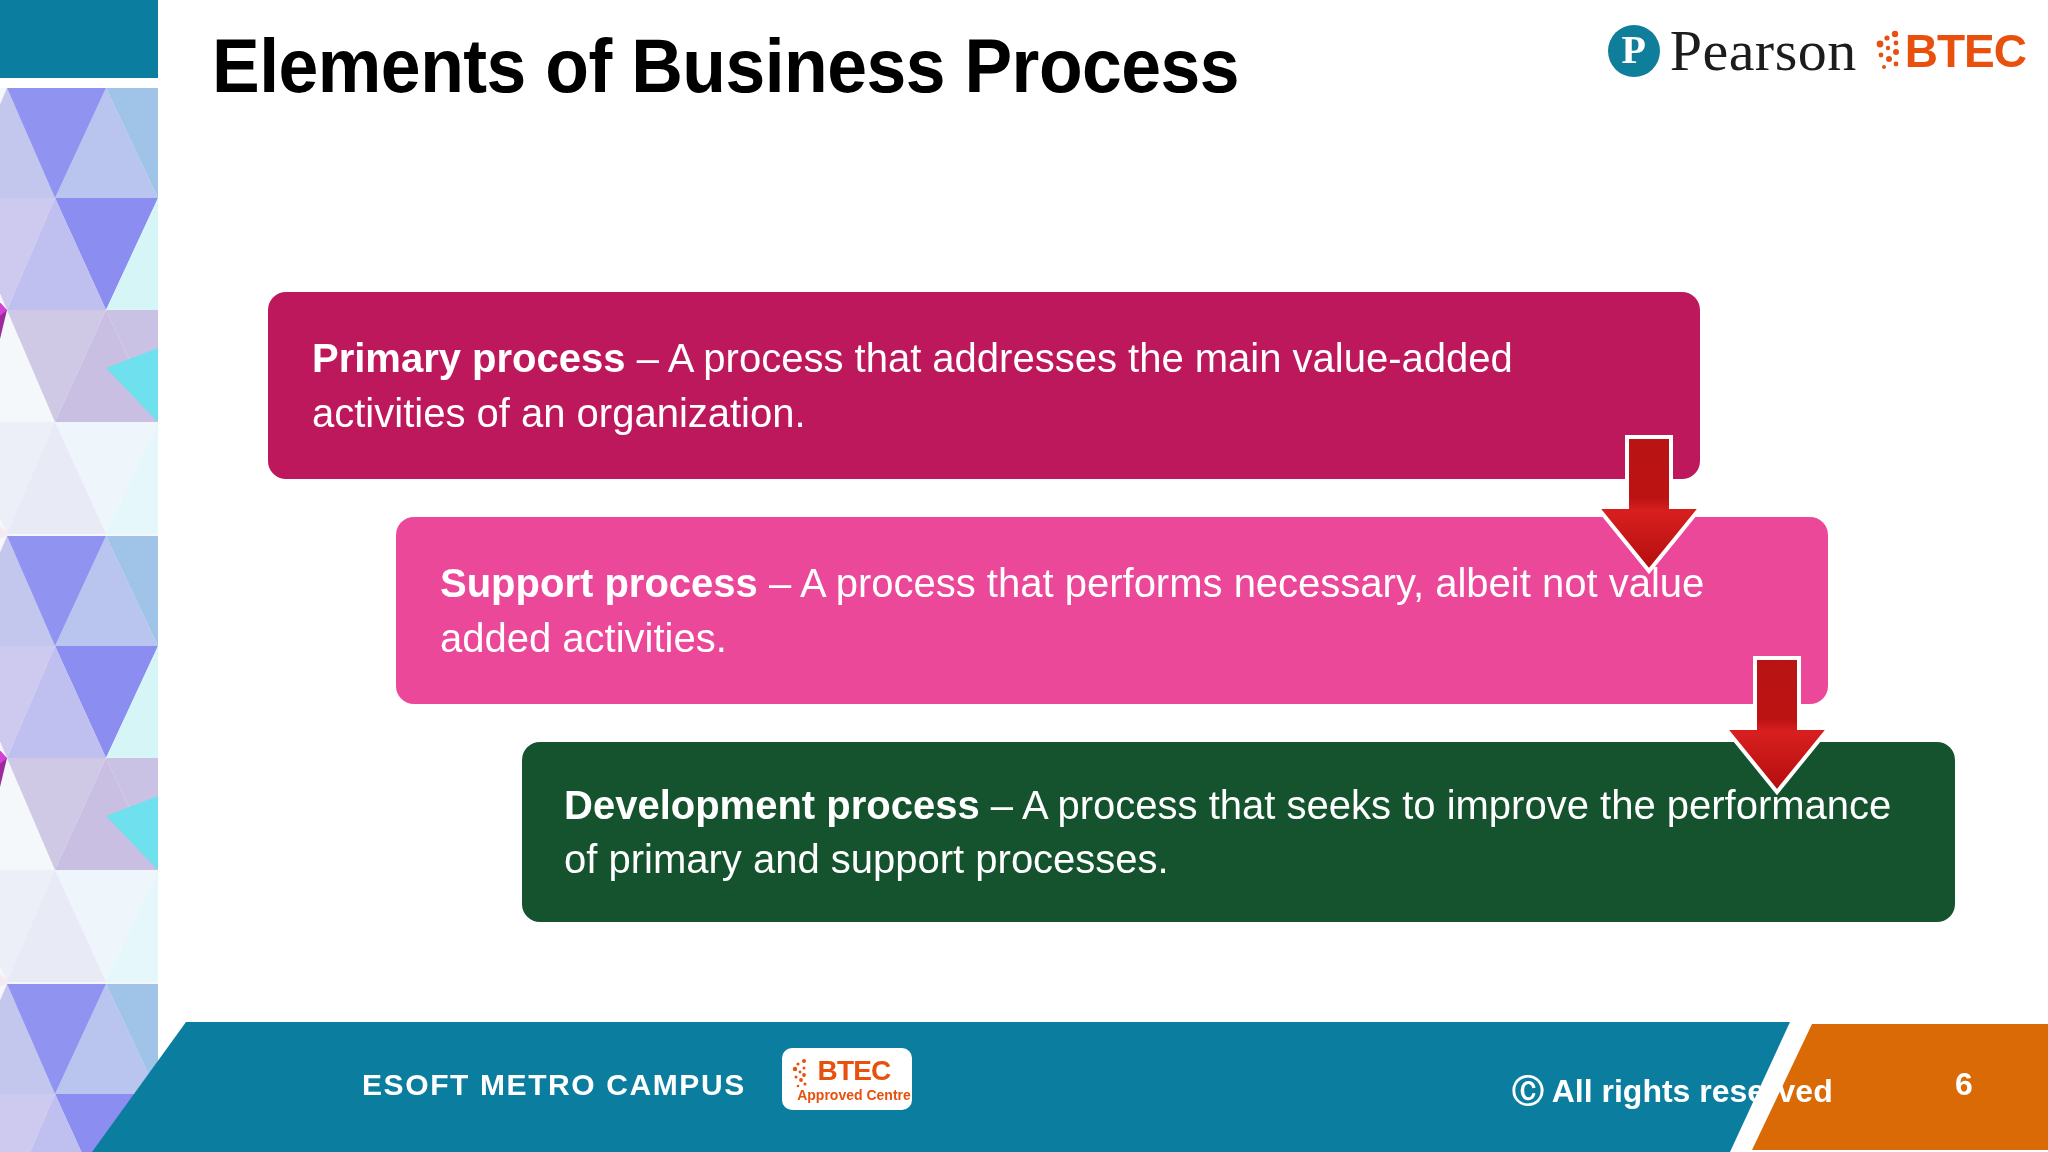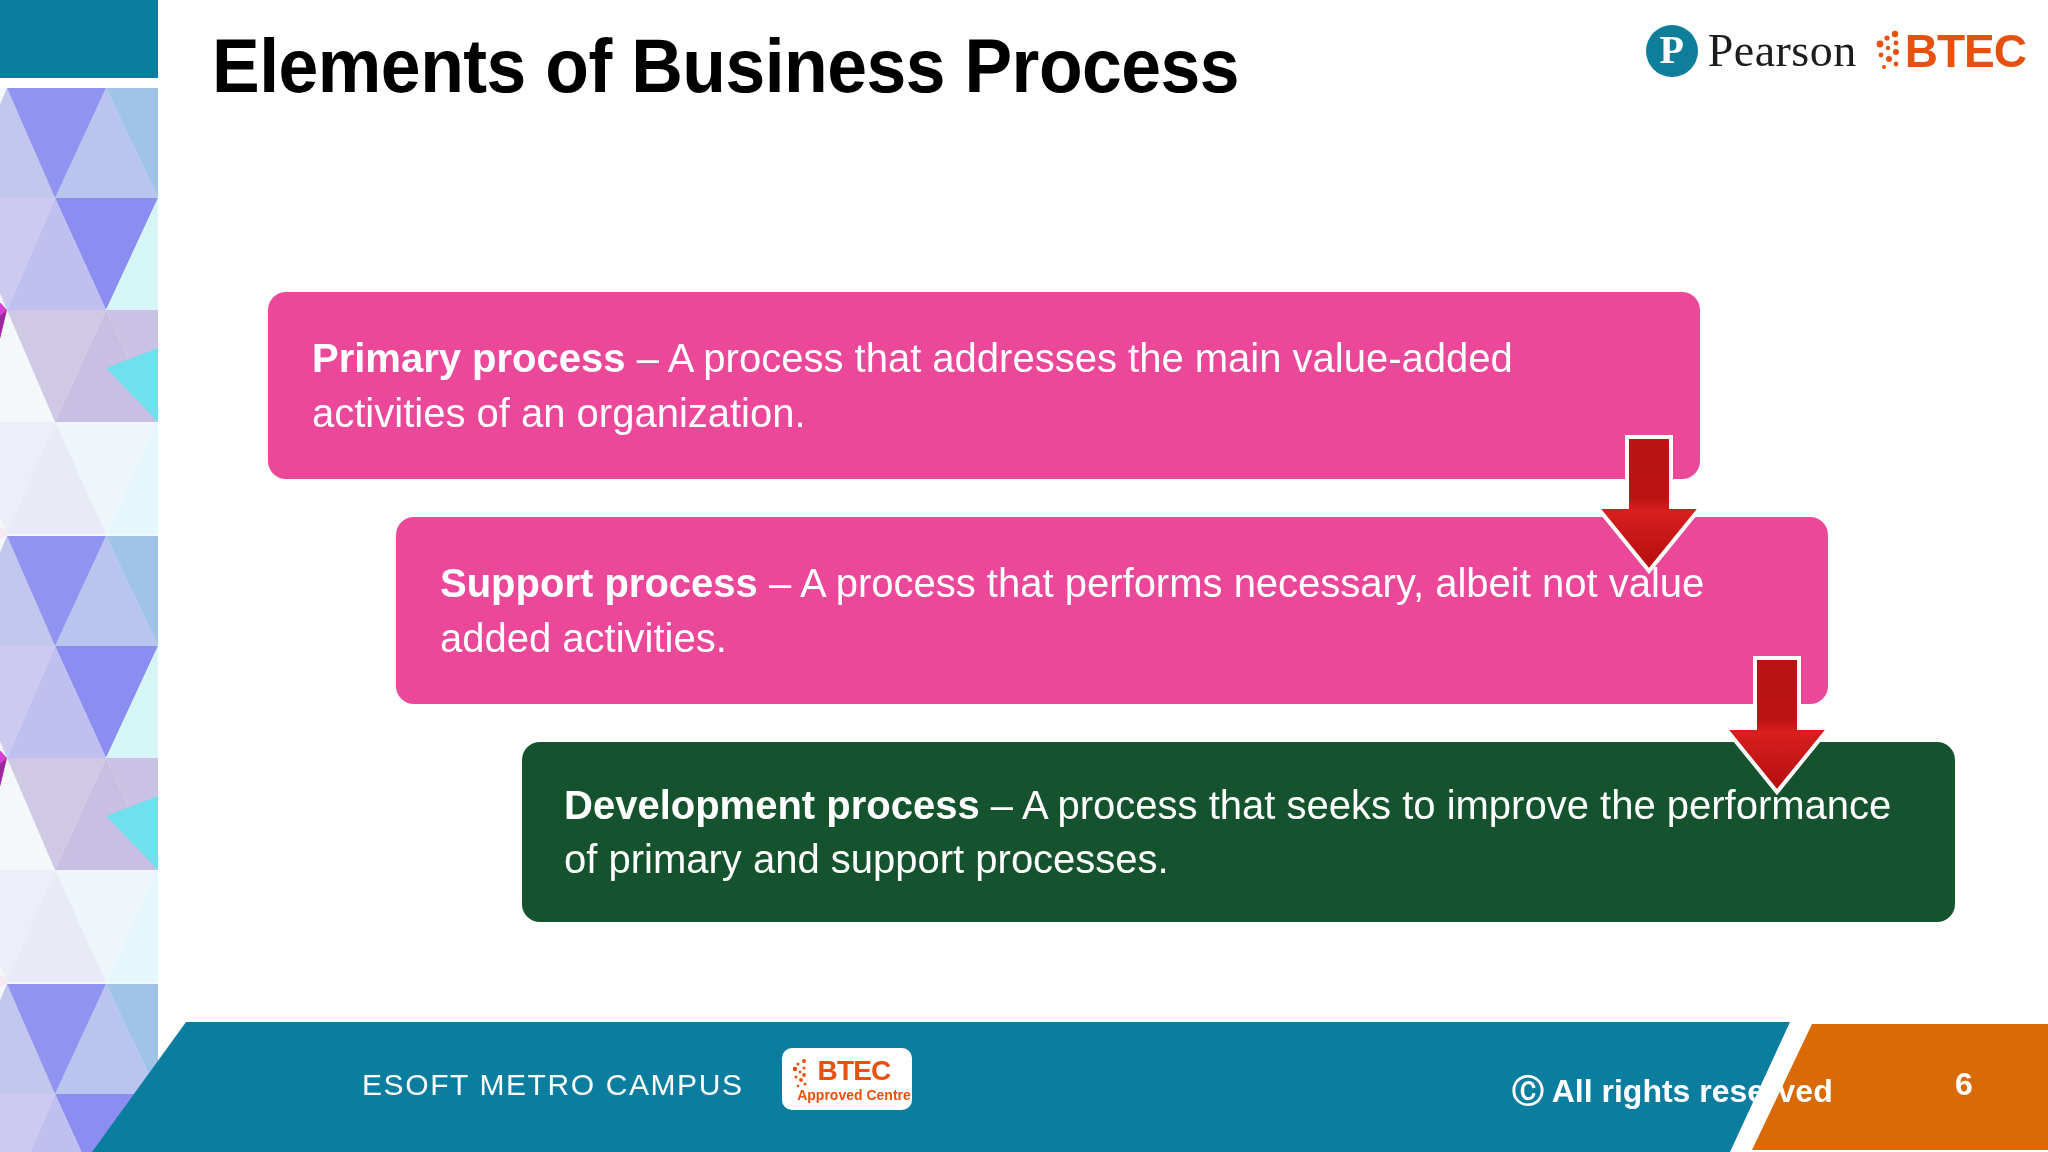--- a/index.html
+++ b/index.html
@@ -92,21 +92,21 @@
     justify-content: center;
     color: #ffffff;
     font-family: "Liberation Serif", serif;
     font-size: 40px;
     font-weight: bold;
     line-height: 1;
     padding-bottom: 2px;
   }
   .pearson-word {
     font-family: "Liberation Serif", serif;
-    font-size: 46px;
+    font-size: 58px;
     color: #1c1c1c;
     letter-spacing: 0.5px;
     line-height: 1;
   }
   .btec-logo {
     display: flex;
     align-items: center;
     gap: 4px;
   }
   .btec-dots {
@@ -141,21 +141,21 @@
   }
   .pbox .ptext b {
     font-weight: bold;
   }
 
   #box-primary {
     left: 268px;
     top: 292px;
     width: 1432px;
     height: 187px;
-    background: #ec4899;
+    background: #be185d;
     padding: 0 52px 0 20px;
     z-index: 3;
   }
   #box-support {
     left: 396px;
     top: 517px;
     width: 1432px;
     height: 187px;
     background: #ec4899;
     padding: 0 52px 0 20px;
@@ -195,21 +195,21 @@
     position: absolute;
     left: 0; top: 0; right: 0; bottom: 0;
     z-index: 5;
   }
   .esoft-text {
     position: absolute;
     left: 362px;
     top: 46px;
     font-family: "Liberation Sans", sans-serif;
     font-size: 30px;
-    font-weight: normal;
+    font-weight: bold;
     letter-spacing: 1.6px;
     color: #ffffff;
     white-space: nowrap;
   }
   .btec-badge {
     position: absolute;
     left: 782px;
     top: 26px;
     width: 130px;
     height: 62px;

